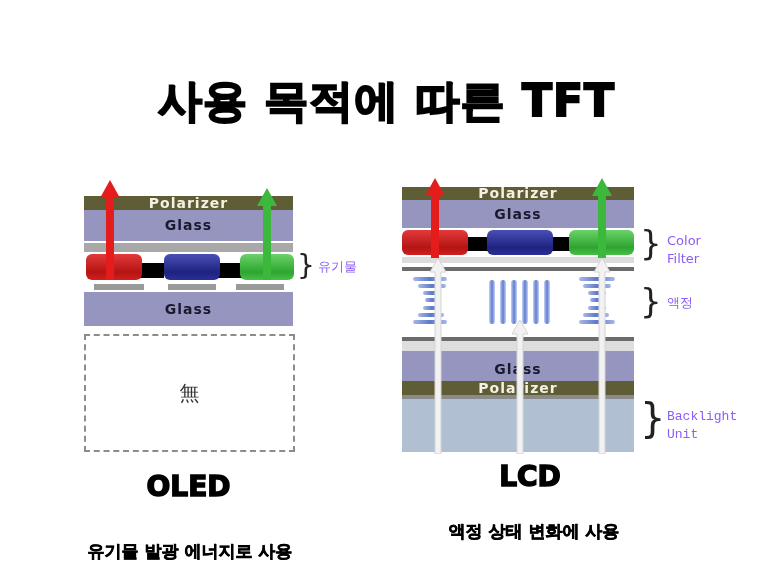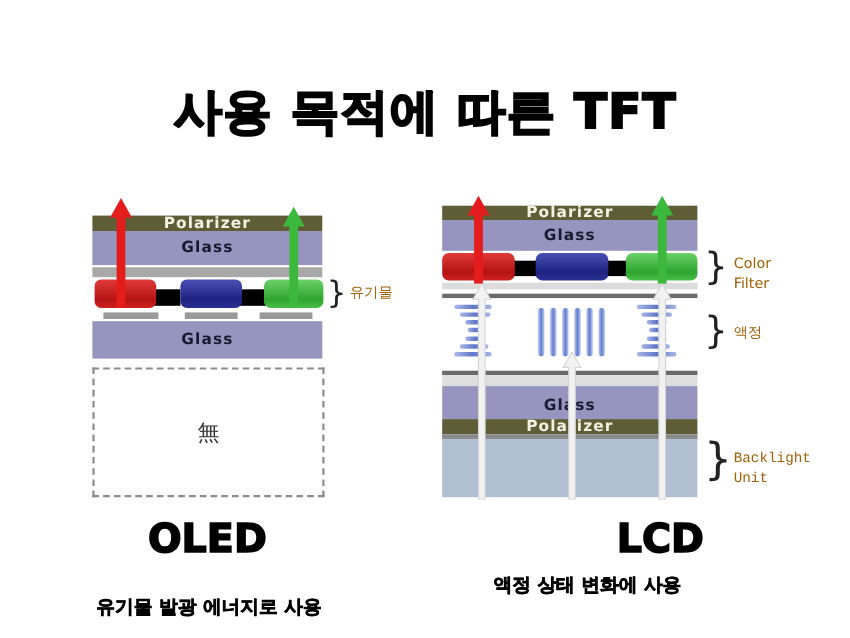--- a/index.html
+++ b/index.html
@@ -11,23 +11,23 @@
   .glass { background:#9595c0; color:#1a1a2e; font-weight:bold; font-size:14px; text-align:center; letter-spacing:1px; }
   .thin { background:#c7c7c7; }
   .darkline { background:#6b6b6b; }
   .pix { position:absolute; border-radius:6px; }
   .red { background:linear-gradient(#e23a3a,#b51414 70%,#d02020); }
   .blue { background:linear-gradient(#4a4fb5,#1e2380 70%,#2a2f96); }
   .green { background:linear-gradient(#6ad26a,#2ea52e 70%,#49bf49); }
   .blk { position:absolute; background:#000; }
   .pad { position:absolute; background:#9a9a9a; }
   .arrow { position:absolute; }
-  .label { position:absolute; font-size:13px; color:#a16207; line-height:18px; }
+  .label { position:absolute; font-size:13px; color:#8b5cf6; line-height:18px; }
   .brace { position:absolute; font-size:28px; color:#222; font-family:"DejaVu Sans", sans-serif; line-height:1; }
-  .big { position:absolute; font-size:36px; font-weight:900; color:#000; text-align:center; -webkit-text-stroke:1.5px #000; }
+  .big { position:absolute; font-size:28px; font-weight:900; color:#000; text-align:center; -webkit-text-stroke:1.5px #000; }
   .sub { position:absolute; font-size:17px; font-weight:900; color:#000; text-align:center; -webkit-text-stroke:0.6px #000; }
   .lc { position:absolute; background:linear-gradient(90deg,#a9b8e8,#5d78c8,#a9b8e8); border-radius:2px; }
   .lcv { position:absolute; background:linear-gradient(90deg,#c7d2f0,#5f7dd0,#c7d2f0); border-radius:3px; }
 </style>
 </head>
 <body>
 
 <div class="abs title">사용 목적에 따른 TFT</div>
 
 <div>
@@ -133,15 +133,15 @@
   <div class="label" style="left:667px;top:232px;white-space:pre;">Color
 Filter</div>
 
   <div class="brace" style="left:640px;top:284px;font-size:34px;">}</div>
   <div class="label" style="left:667px;top:294px;">액정</div>
 
   <div class="brace" style="left:640px;top:398px;font-size:40px;">}</div>
   <div class="label" style="left:667px;top:408px;white-space:pre;font-family:Liberation Mono, monospace;">Backlight
 Unit</div>
 
-  <div class="big" style="left:420px;top:470px;width:220px;text-align:right;">LCD</div>
+  <div class="big" style="left:420px;top:460px;width:220px;">LCD</div>
   <div class="sub" style="left:424px;top:520px;width:220px;">액정 상태 변화에 사용</div>
 </div>
 
 </body></html>

